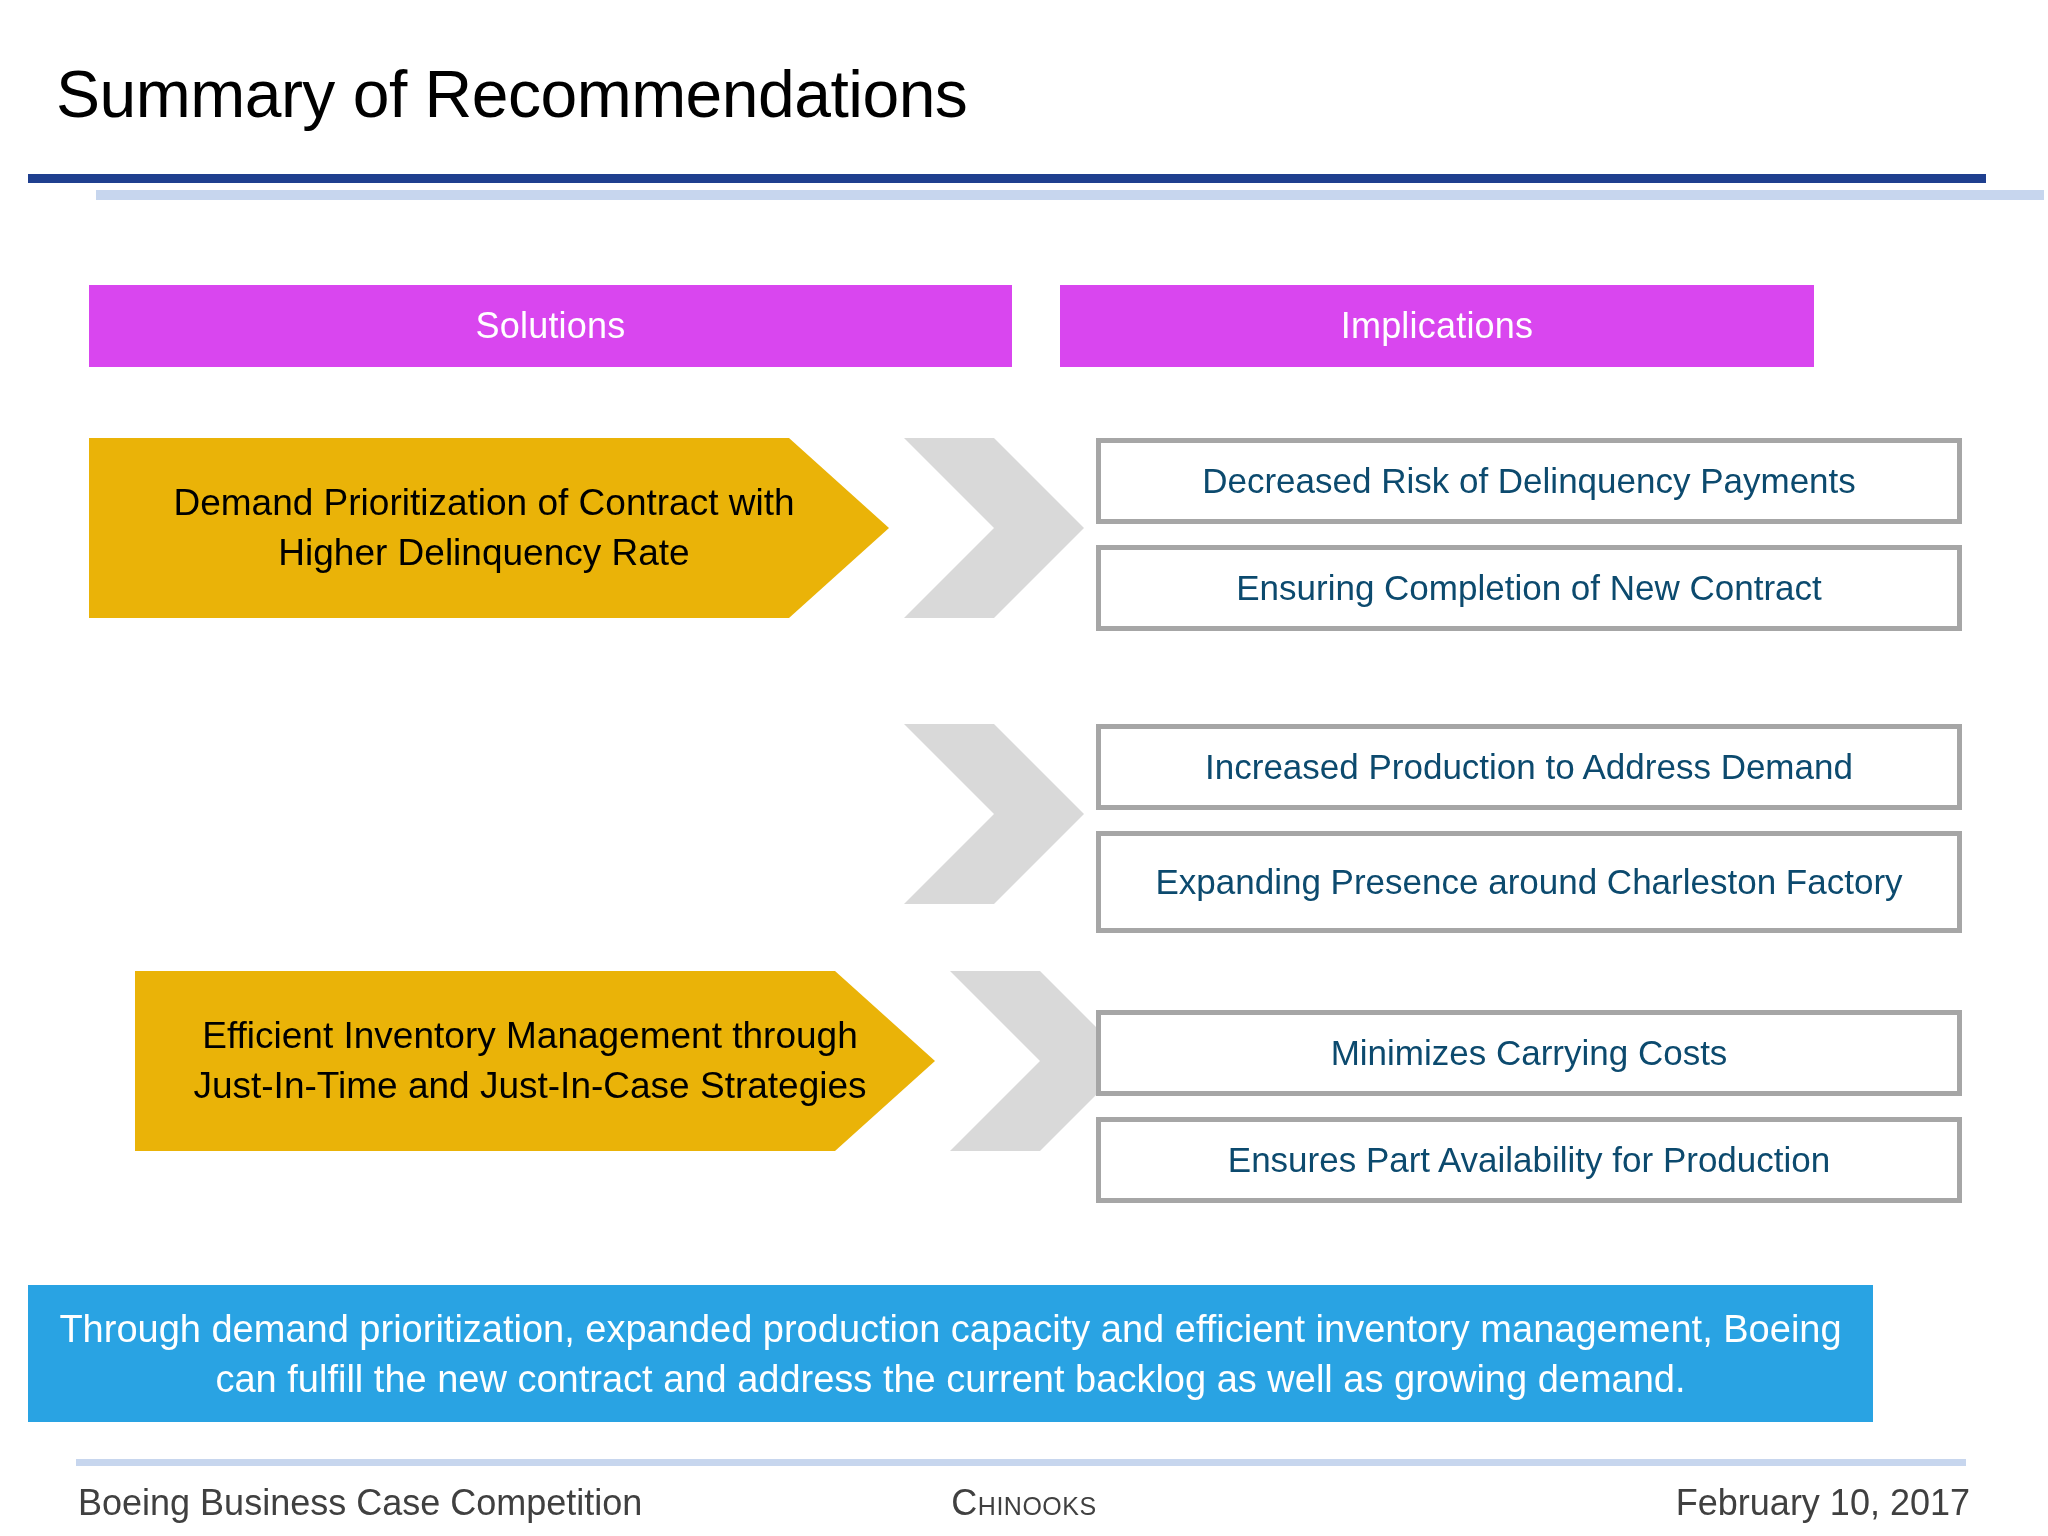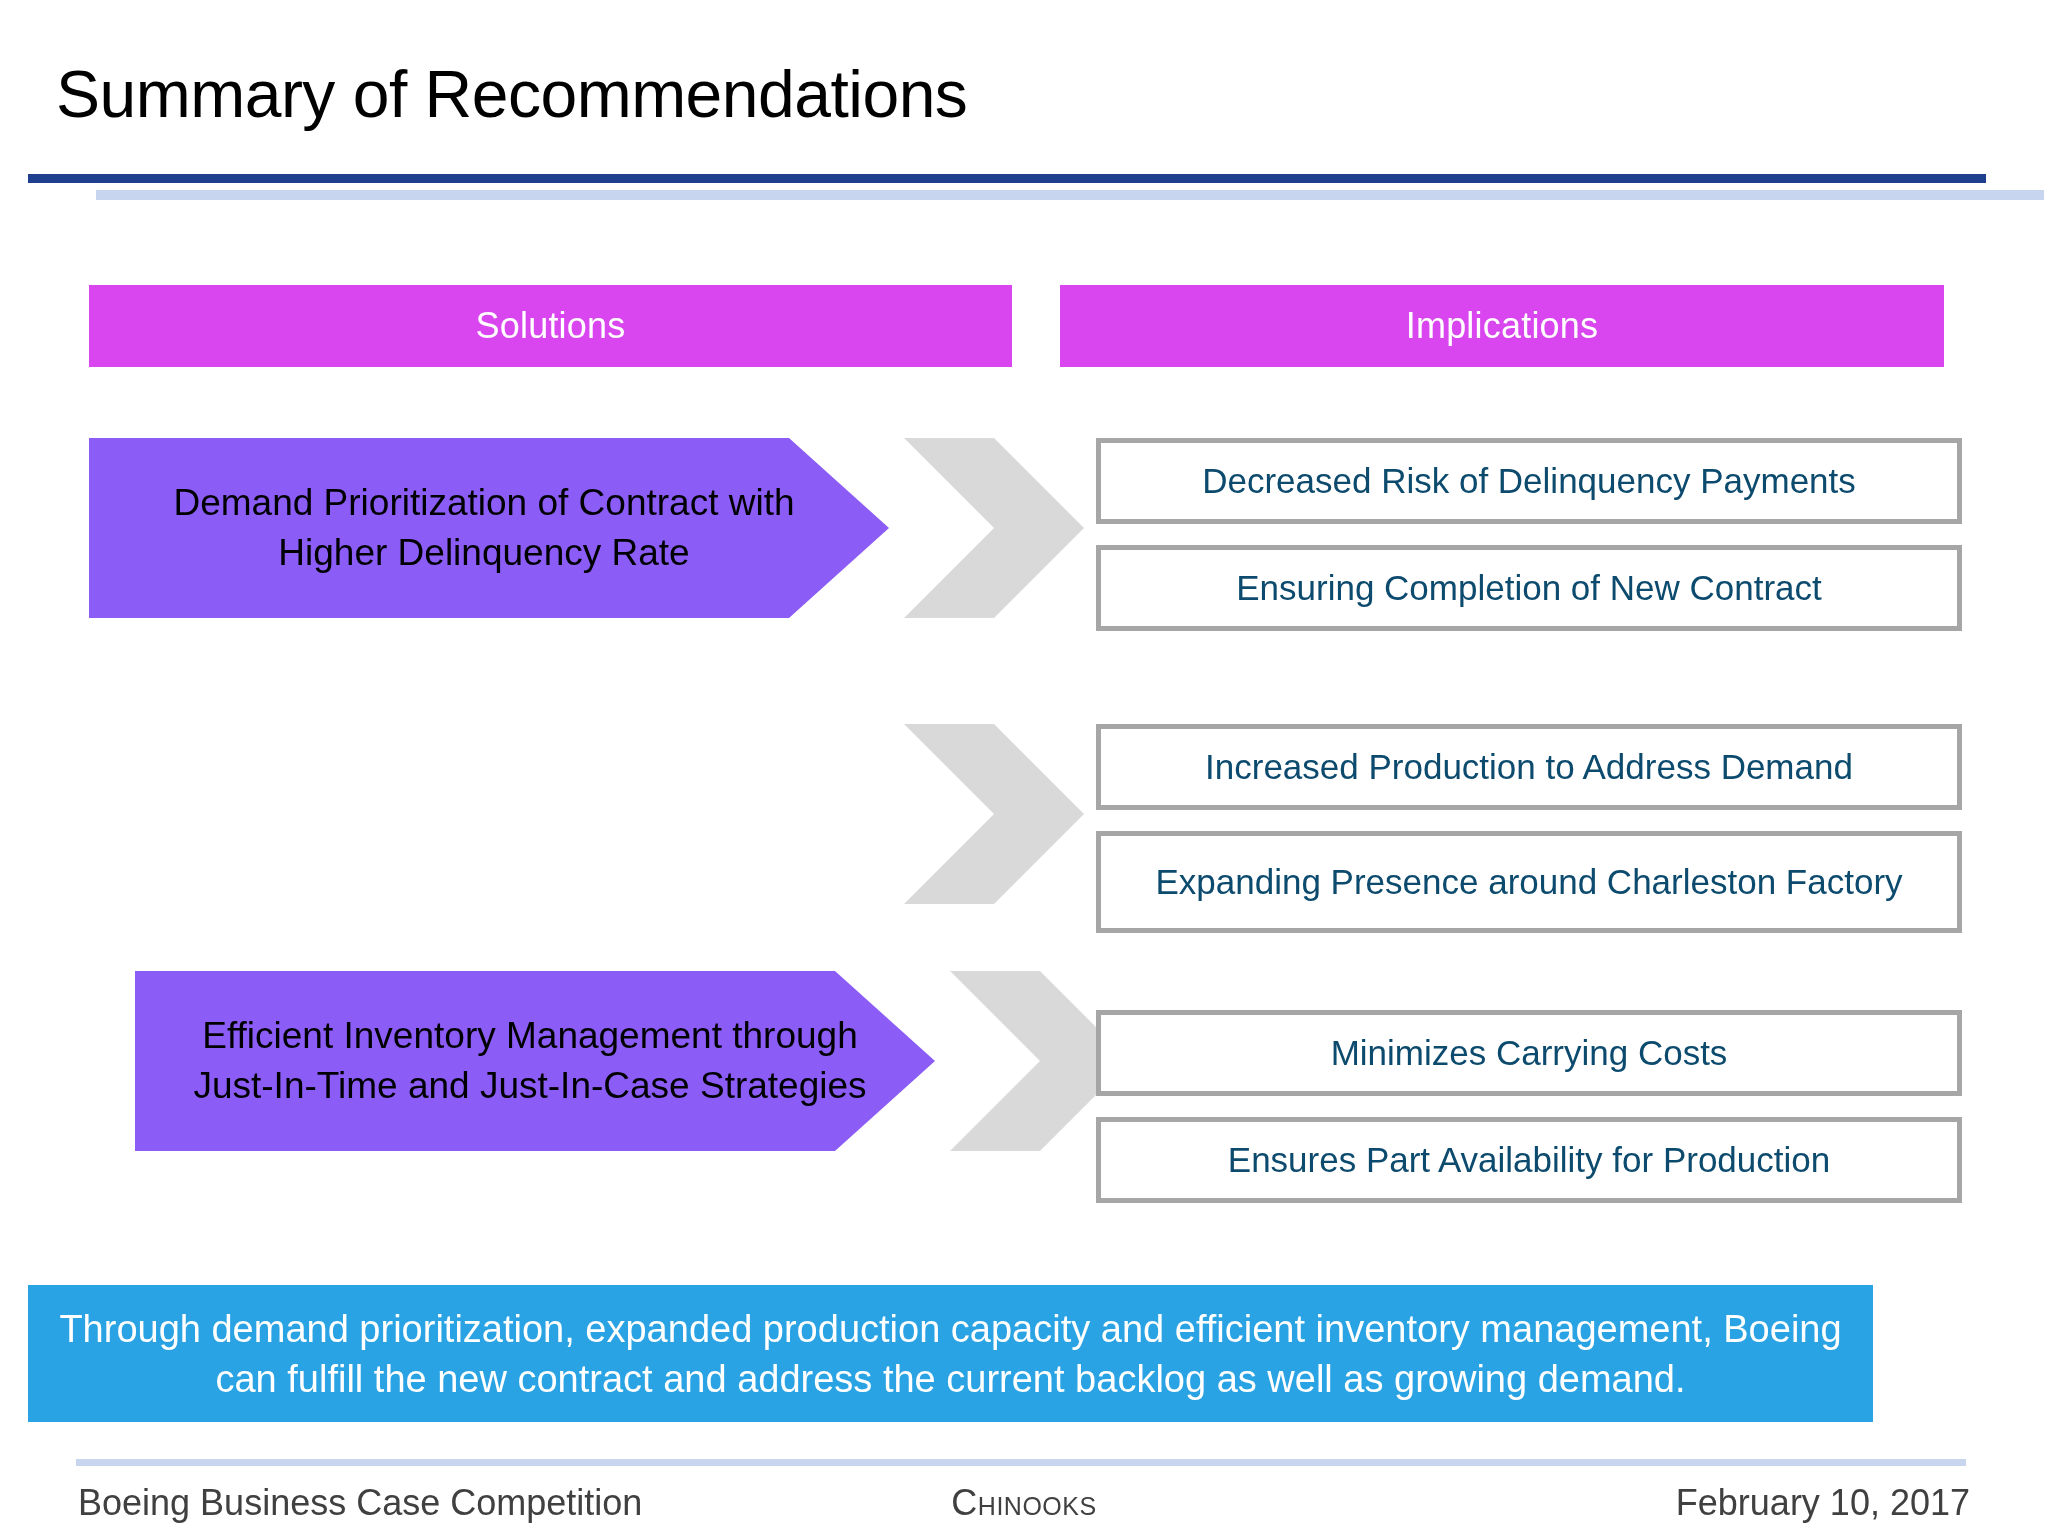--- a/index.html
+++ b/index.html
@@ -53,40 +53,40 @@
     height: 82px;
     background: #d946ef;
     color: #ffffff;
     font-size: 36px;
     display: flex;
     align-items: center;
     justify-content: center;
     letter-spacing: 0.2px;
   }
   #header-solutions   { left: 89px;   width: 923px; }
-  #header-implications{ left: 1060px; width: 884px; }
+  #header-implications{ left: 1060px; width: 754px; }
 
   
   .solution-row {
     position: absolute;
     left: 89px;
     width: 990px;
     height: 180px;
   }
   #solution-row-0 { top: 438px; }
   #solution-row-1 { top: 724px; }
   #solution-row-2 { top: 971px; margin-left: 46px; }
 
   .solution-arrow {
     position: absolute;
     left: 0;
     top: 0;
     width: 800px;
     height: 180px;
-    background: #8b5cf6;
+    background: #eab308;
     -webkit-clip-path: polygon(0 0, 700px 0, 800px 50%, 700px 100%, 0 100%);
     clip-path: polygon(0 0, 700px 0, 800px 50%, 700px 100%, 0 100%);
     display: flex;
     align-items: center;
     justify-content: center;
   }
   .solution-text {
     width: 700px;
     text-align: center;
     font-size: 37px;

